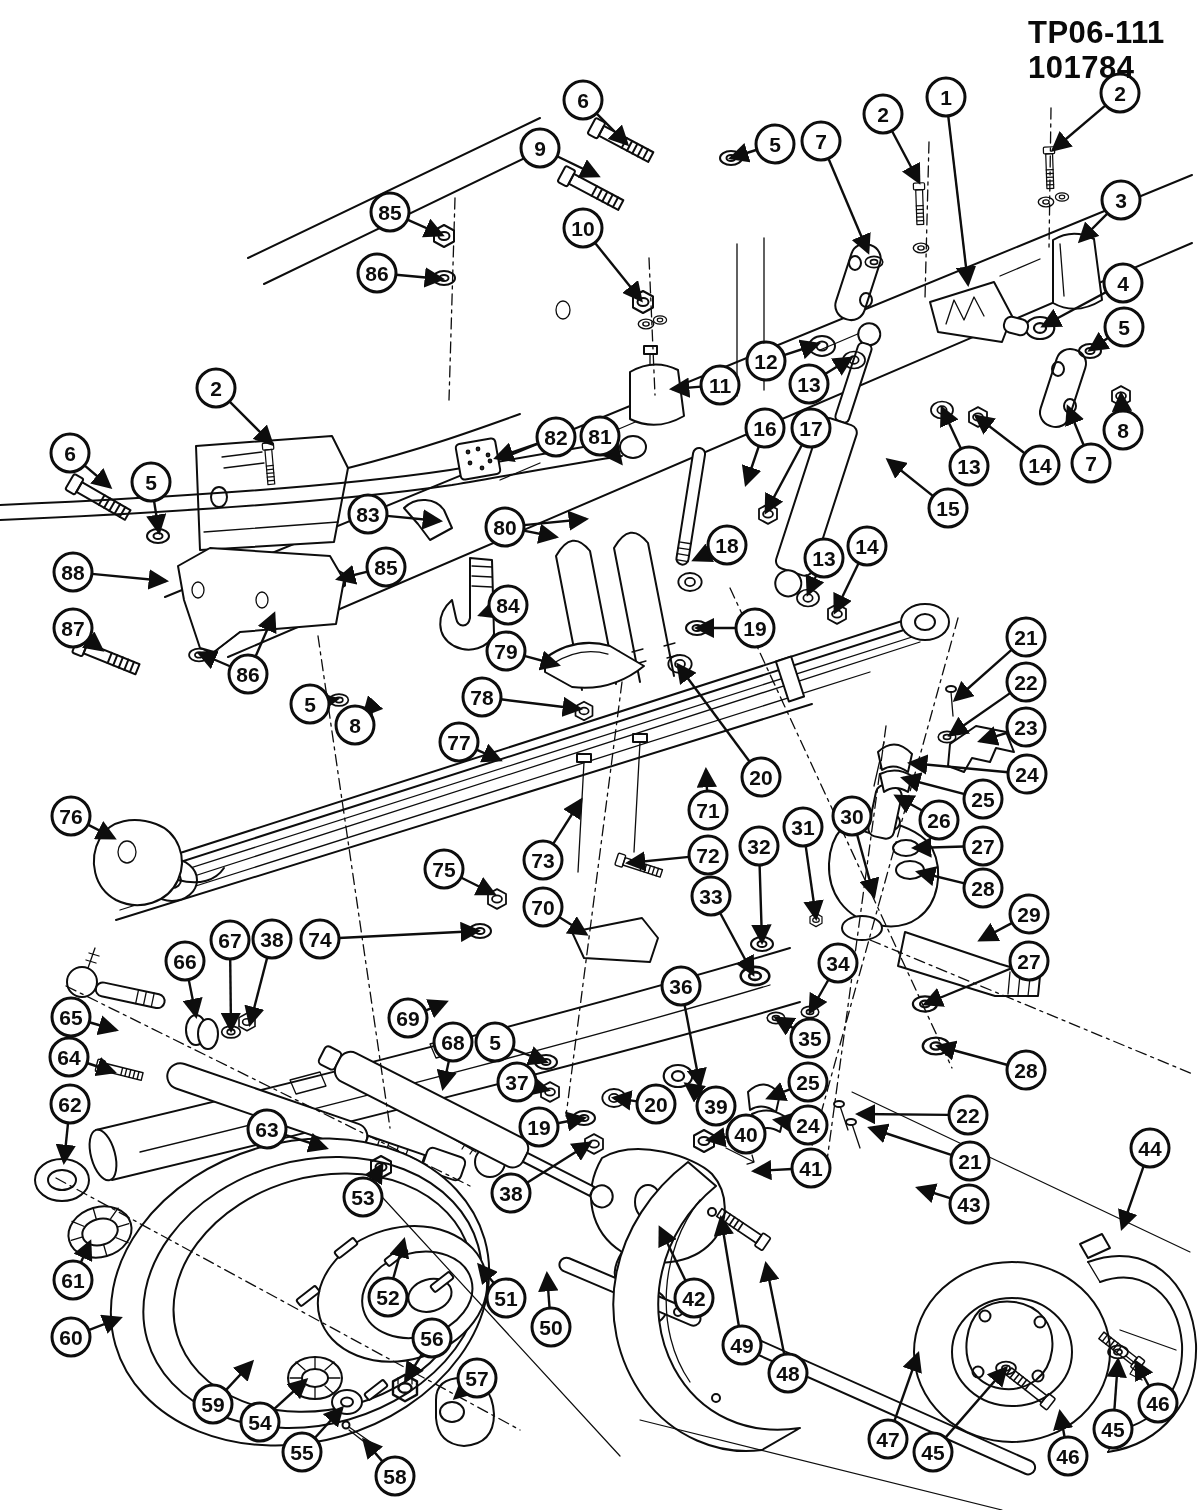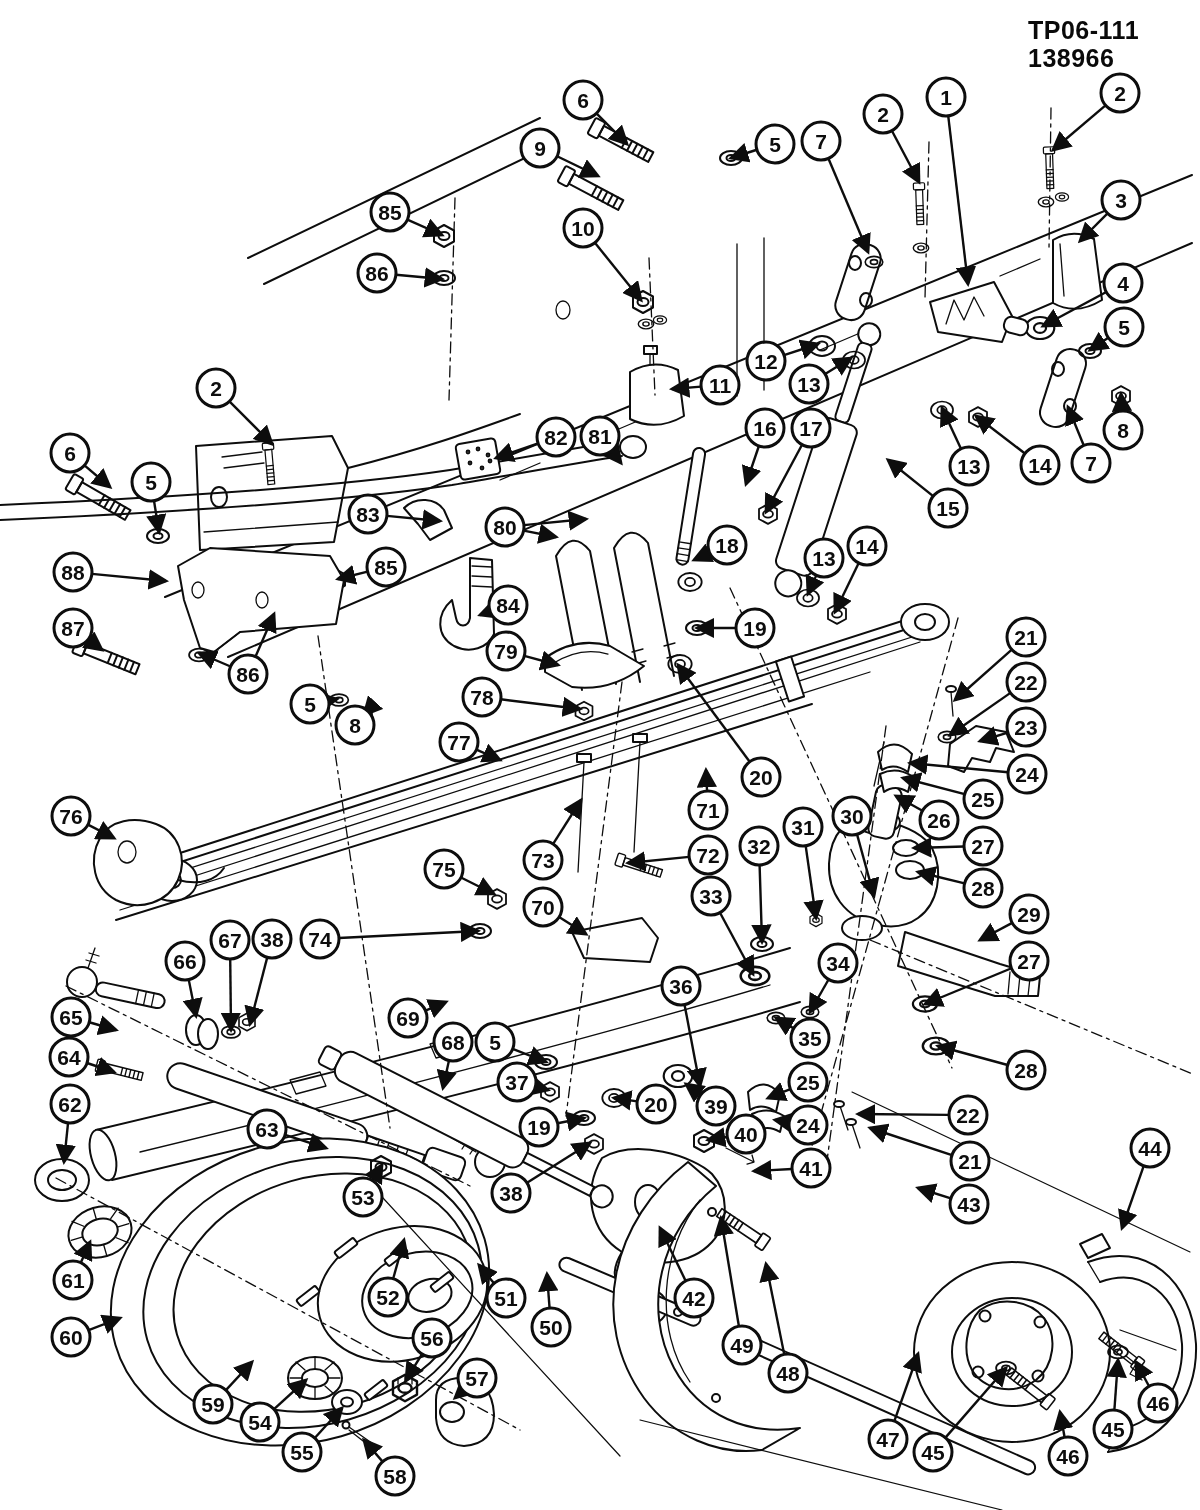--- a/index.html
+++ b/index.html
@@ -1,18 +1,18 @@
 <!DOCTYPE html>
 <html><head>
 <meta charset="utf-8">
 <style>
   html,body{margin:0;padding:0;background:#fff;}
   body{width:1200px;height:1510px;position:relative;font-family:"Liberation Sans",sans-serif;}
   .stage{position:absolute;inset:0;background:#fff;}
-  .titleblock{position:absolute;top:16px;left:1028px;color:#0a0a0a;font-weight:bold;font-size:25px;line-height:1.12;letter-spacing:.5px;}
+  .titleblock{position:absolute;top:16px;left:1028px;color:#0a0a0a;font-weight:bold;font-size:31px;line-height:1.12;letter-spacing:.5px;}
   svg{position:absolute;top:0;left:0;}
   
   .art *{stroke:#0d0d0d;fill:none;stroke-width:2;stroke-linecap:round;stroke-linejoin:round;}
   .art .fw{fill:#ffffff;}
   .art .thin{stroke-width:1.3;}
   .art .dash{stroke-width:1.3;stroke-dasharray:11 5 3 5;}
   .art .sol{stroke-width:1.2;}
   .callouts line{stroke:#0d0d0d;stroke-width:2.4;}
   .callouts circle{fill:#fff;stroke:#0d0d0d;stroke-width:3;}
   .callouts text{fill:#0d0d0d;font-family:"Liberation Sans",sans-serif;font-weight:bold;font-size:21px;text-anchor:middle;}
@@ -960,16 +960,16 @@
         <g>
           <line x1="1149.0164636085226" y1="1386.2579549067923" x2="1136" y2="1362" marker-end="url(#arr)"></line>
           <circle cx="1158" cy="1403" r="19"></circle>
           <text x="1158" y="1410.5">46</text>
         </g>
       </g>
   </svg>
 
   <div class="titleblock">
     <div>TP06-111</div>
-    <div>138966</div>
+    <div>101784</div>
   </div>
 
 </div>
 
 </body></html>

